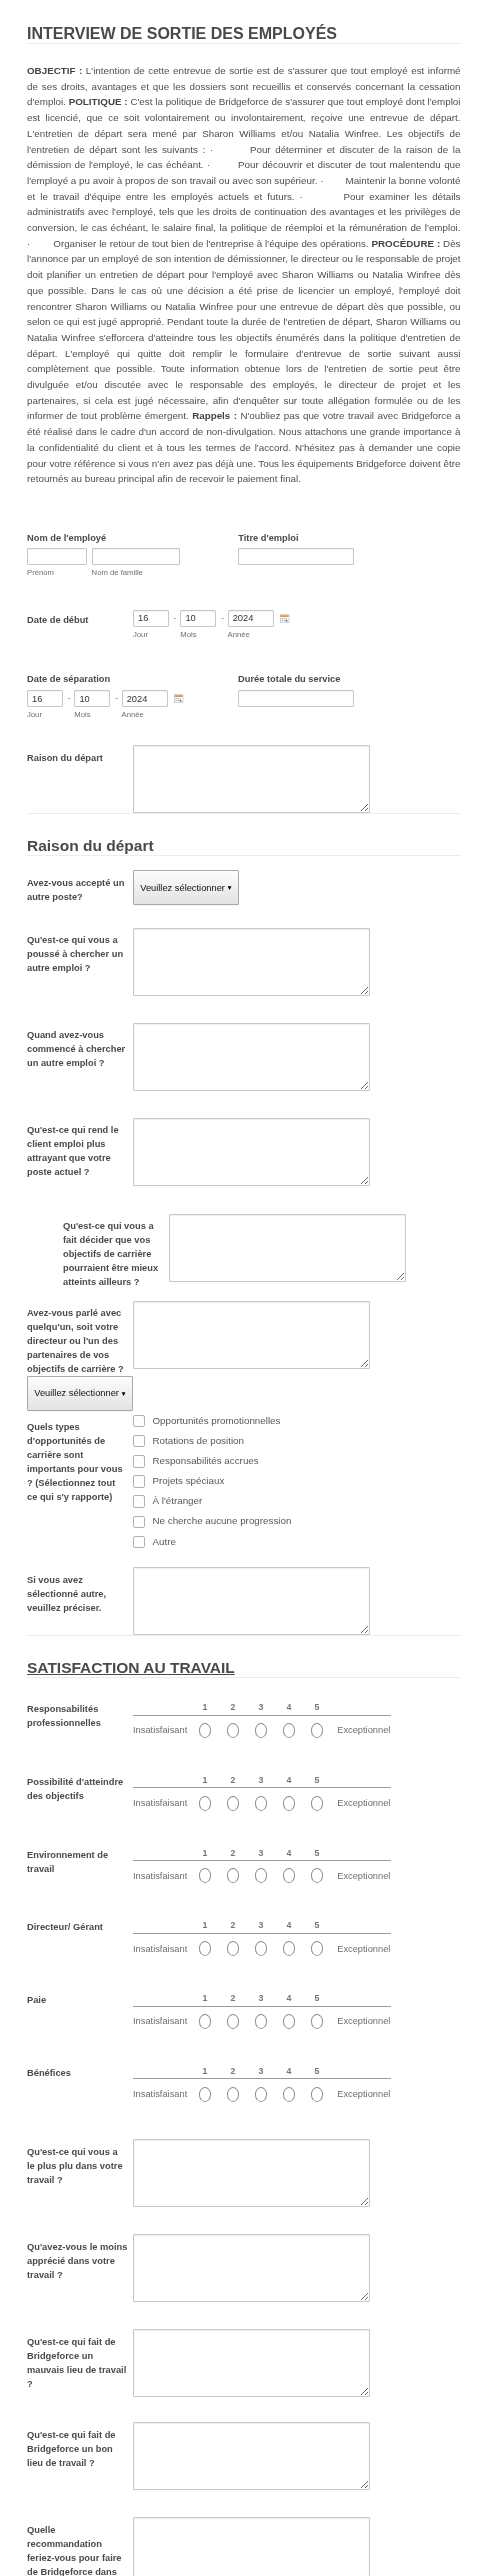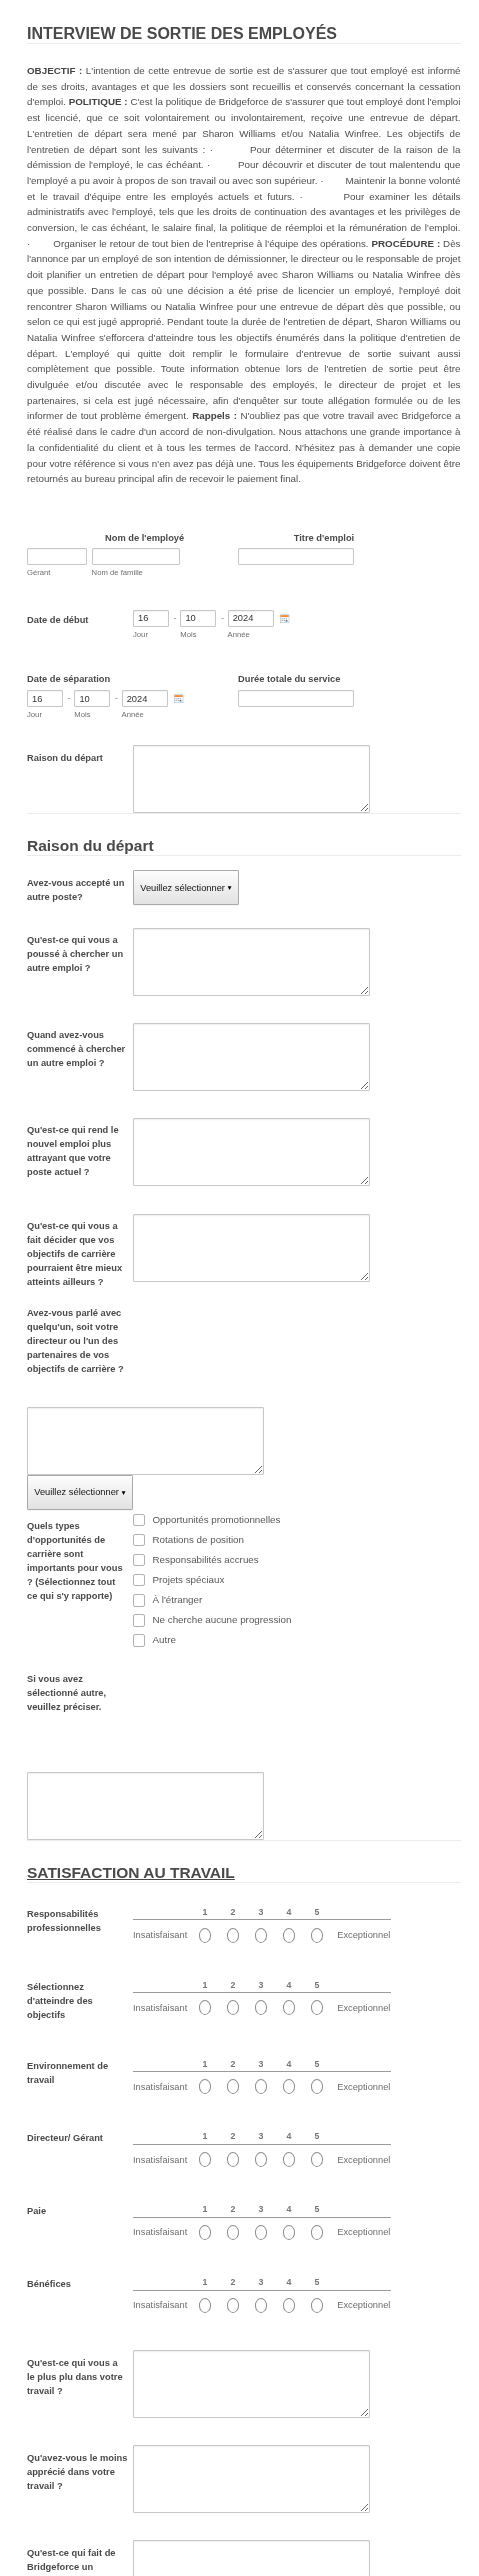--- a/index.html
+++ b/index.html
@@ -30,21 +30,21 @@
 
   .fgroup { display:flex; }
   .fcell { display:flex; flex-direction:column; margin-right:4.6px; }
   .w116{width:60px;} .w170{width:88px;} .w225{width:116px;} .w226{width:116px;}
   .w70{width:36px;} .w90{width:46px;}
 
   .dash { font-size:9.3px; color:#8a8a8a; line-height:16.5px; margin:0 3.6px 0 0; }
   .cal { margin:3.6px 0 0 2.1px; cursor:pointer; }
 
   .field-label { font-weight:bold; font-size:9.3px; line-height:12.4px; color:#4a4a4a; }
-  .mb8 { margin-bottom:4.1px;text-align:right; } .mb10 { margin-bottom:5.2px; }
+  .mb8 { margin-bottom:4.1px; } .mb10 { margin-bottom:5.2px; }
 
   .select-box { width:106px; height:35px; box-sizing:border-box; border:0.5px solid #a9a9a9;
         border-radius:1px; background:linear-gradient(#fdfdfd,#e2e2e2);
         box-shadow:0 0.5px 0.5px rgba(0,0,0,.08); display:flex; align-items:center;
         justify-content:space-between; padding:0 5.2px 0 6.2px; font-size:9.3px; color:#111; cursor:pointer; }
   .caret { font-size:6.7px; color:#000; }
 
   .cb-item { display:flex; align-items:center; margin-bottom:7.7px; cursor:pointer; }
   .cbox { width:10.3px; height:10.3px; border:1px solid #b0b0b0; border-radius:2.1px; background:#fff;
           margin-right:7.2px; flex:0 0 10.3px; }
@@ -56,22 +56,22 @@
   .num { width:28px; text-align:center; font-weight:bold; font-size:8.8px; color:#757575; }
   .scale-line { border-top:1px solid #9b9b9b; margin-top:2.6px; width:258px; }
   .scale-radios { display:flex; align-items:center; margin-top:7.2px; }
   .low { width:58px; font-size:9.3px; color:#6e6e6e; }
   .rcell { width:28px; display:flex; justify-content:center; }
   .radio { width:10.3px; height:13px; border:1px solid #8d8d8d; border-radius:50%; background:#fff; cursor:pointer; }
   .high { margin-left:6.2px; font-size:9.3px; color:#6e6e6e; }
 
   .mt64{margin-top:33px;} .mt66{margin-top:34px;} .mt50{margin-top:26px;}
   .mt40{margin-top:20.6px;} .mt34{margin-top:17.5px;} .mt28{margin-top:14.4px;}
-  .mt44{margin-top:23px;} .mt53{margin-top:27px;} .mt55{margin-top:28px;}
-  .mt22{margin-top:11.3px;flex-direction:column;} .mt0{margin-top:0;} .mt8{margin-top:4.1px;}
+  .mt44{margin-top:23px;} .mt53{margin-top:27px;} .mt55{margin-top:28px;margin-left:36px;}
+  .mt22{margin-top:11.3px;} .mt0{margin-top:0;} .mt8{margin-top:4.1px;}
   .mt36{margin-top:18.5px;} .mt42{margin-top:21.6px;text-decoration:underline;} .mt47{margin-top:24px;}
   .mt49{margin-top:25px;} .mt52{margin-top:27px;} .mt88{margin-top:45px;}
   .ml104{margin-left:54px;}
 </style>
 </head>
 <body>
 
 <div class="page">
   <div class="content">
 
@@ -79,21 +79,21 @@
     <hr class="div hr-after-title">
 
     <p class="intro"><b>OBJECTIF : </b><span>L'intention de cette entrevue de sortie est de s'assurer que tout employé est informé de ses droits, avantages et que les dossiers sont recueillis et conservés concernant la cessation d'emploi. </span><b>POLITIQUE : </b><span>C'est la politique de Bridgeforce de s'assurer que tout employé dont l'emploi est licencié, que ce soit volontairement ou involontairement, reçoive une entrevue de départ. L'entretien de départ sera mené par Sharon Williams et/ou Natalia Winfree. Les objectifs de l'entretien de départ sont les suivants : ·&nbsp;&nbsp;&nbsp;&nbsp;&nbsp;&nbsp;&nbsp; Pour déterminer et discuter de la raison de la démission de l'employé, le cas échéant. ·&nbsp;&nbsp;&nbsp;&nbsp;&nbsp;&nbsp;&nbsp; Pour découvrir et discuter de tout malentendu que l'employé a pu avoir à propos de son travail ou avec son supérieur. ·&nbsp;&nbsp;&nbsp;&nbsp;&nbsp;&nbsp;&nbsp; Maintenir la bonne volonté et le travail d'équipe entre les employés actuels et futurs. ·&nbsp;&nbsp;&nbsp;&nbsp;&nbsp;&nbsp;&nbsp; Pour examiner les détails administratifs avec l'employé, tels que les droits de continuation des avantages et les privilèges de conversion, le cas échéant, le salaire final, la politique de réemploi et la rémunération de l'emploi. ·&nbsp;&nbsp;&nbsp;&nbsp;&nbsp;&nbsp;&nbsp; Organiser le retour de tout bien de l'entreprise à l'équipe des opérations. </span><b>PROCÉDURE : </b><span>Dès l'annonce par un employé de son intention de démissionner, le directeur ou le responsable de projet doit planifier un entretien de départ pour l'employé avec Sharon Williams ou Natalia Winfree dès que possible. Dans le cas où une décision a été prise de licencier un employé, l'employé doit rencontrer Sharon Williams ou Natalia Winfree pour une entrevue de départ dès que possible, ou selon ce qui est jugé approprié. Pendant toute la durée de l'entretien de départ, Sharon Williams ou Natalia Winfree s'efforcera d'atteindre tous les objectifs énumérés dans la politique d'entretien de départ. L'employé qui quitte doit remplir le formulaire d'entrevue de sortie suivant aussi complètement que possible. Toute information obtenue lors de l'entretien de sortie peut être divulguée et/ou discutée avec le responsable des employés, le directeur de projet et les partenaires, si cela est jugé nécessaire, afin d'enquêter sur toute allégation formulée ou de les informer de tout problème émergent. </span><b>Rappels : </b><span>N'oubliez pas que votre travail avec Bridgeforce a été réalisé dans le cadre d'un accord de non-divulgation. Nous attachons une grande importance à la confidentialité du client et à tous les termes de l'accord. N'hésitez pas à demander une copie pour votre référence si vous n'en avez pas déjà une. Tous les équipements Bridgeforce doivent être retournés au bureau principal afin de recevoir le paiement final.</span></p>
 
     <div class="row mt88">
       <div>
         <div class="field-label mb8">Nom de l'employé</div>
         <div class="fgroup">
           <div class="fcell">
             <input class="ti w116" value="" style="">
-            <div class="sub">Gérant</div>
+            <div class="sub">Prénom</div>
           </div>
           <div class="fcell">
             <input class="ti w170" value="" style="">
             <div class="sub">Nom de famille</div>
           </div>
         </div>
       </div>
       <div class="ml104">
         <div class="field-label mb8">Titre d'emploi</div>
         <input class="ti w226" value="" style="">
@@ -191,21 +191,21 @@
       <div class="q-label pt10">Qu'est-ce qui vous a poussé à chercher un autre emploi ?</div>
       <textarea class="ta" style=""></textarea>
     </div>
 
     <div class="row mt53">
       <div class="q-label pt10">Quand avez-vous commencé à chercher un autre emploi ?</div>
       <textarea class="ta" style=""></textarea>
     </div>
 
     <div class="row mt53">
-      <div class="q-label pt10">Qu'est-ce qui rend le nouvel emploi plus attrayant que votre poste actuel ?</div>
+      <div class="q-label pt10">Qu'est-ce qui rend le client emploi plus attrayant que votre poste actuel ?</div>
       <textarea class="ta" style=""></textarea>
     </div>
 
     <div class="row mt55">
       <div class="q-label pt10">Qu'est-ce qui vous a fait décider que vos objectifs de carrière pourraient être mieux atteints ailleurs ?</div>
       <textarea class="ta" style=""></textarea>
     </div>
 
     <div class="row mt22">
       <div class="q-label pt10">Avez-vous parlé avec quelqu'un, soit votre directeur ou l'un des partenaires de vos objectifs de carrière ?</div>
@@ -289,21 +289,21 @@
                 <div class="radio"></div>
               </div>
               <div class="rcell">
                 <div class="radio"></div>
               </div>
               <div class="high">Exceptionnel</div>
             </div>
           </div>
         </div>
         <div class="rating-row">
-          <div class="q-label">Sélectionnez d'atteindre des objectifs</div>
+          <div class="q-label">Possibilité d'atteindre des objectifs</div>
           <div class="scale">
             <div class="scale-nums">
               <div class="num">1</div>
               <div class="num">2</div>
               <div class="num">3</div>
               <div class="num">4</div>
               <div class="num">5</div>
             </div>
             <div class="scale-line"></div>
             <div class="scale-radios">

